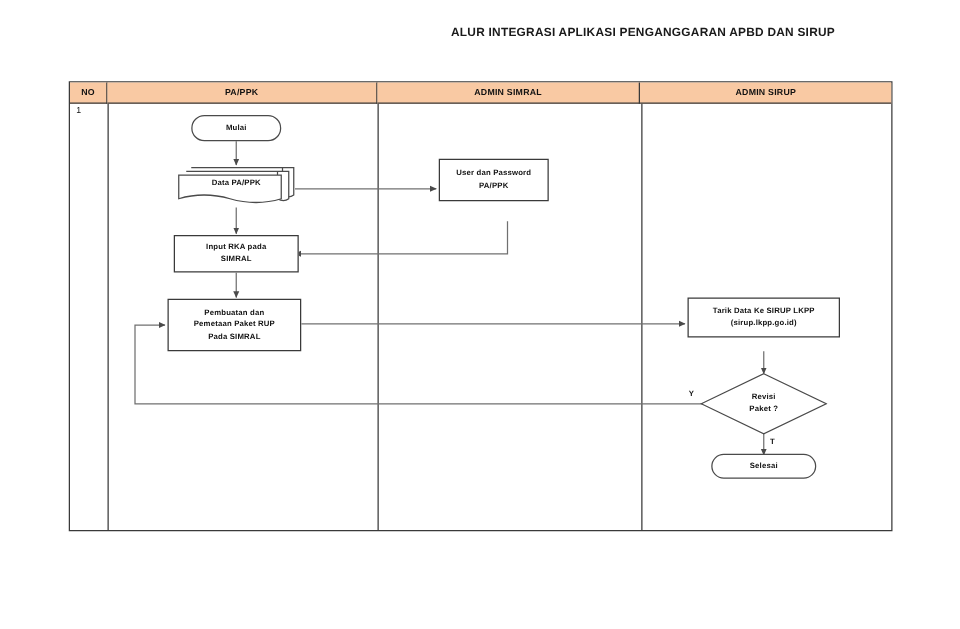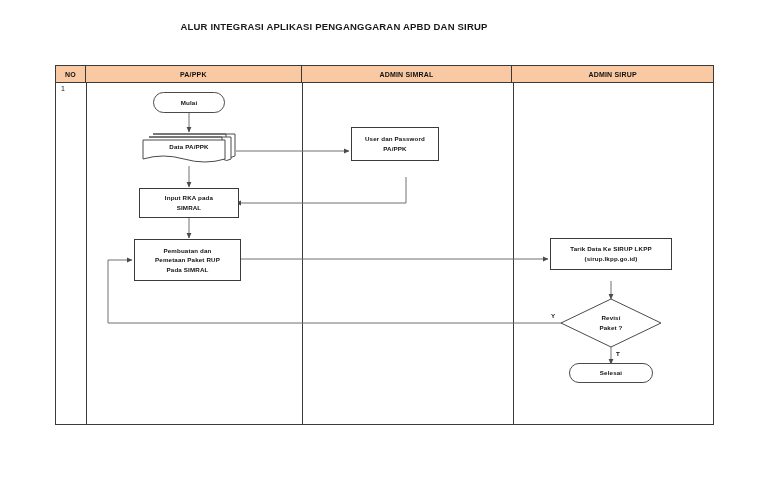--- a/index.html
+++ b/index.html
@@ -12,21 +12,21 @@
     height: 503px;
     position: relative;
     font-family: "Liberation Sans", sans-serif;
     overflow: hidden;
   }
   #page-title {
     position: absolute;
     left: 0;
     top: 21px;
     width: 668px;
-    text-align: center;
+    text-align: right;
     font-size: 9.5px;
     font-weight: bold;
     letter-spacing: 0.2px;
     color: #1a1a1a;
   }
   #flow-table {
     position: absolute;
     left: 55px;
     top: 65px;
     width: 659px;

